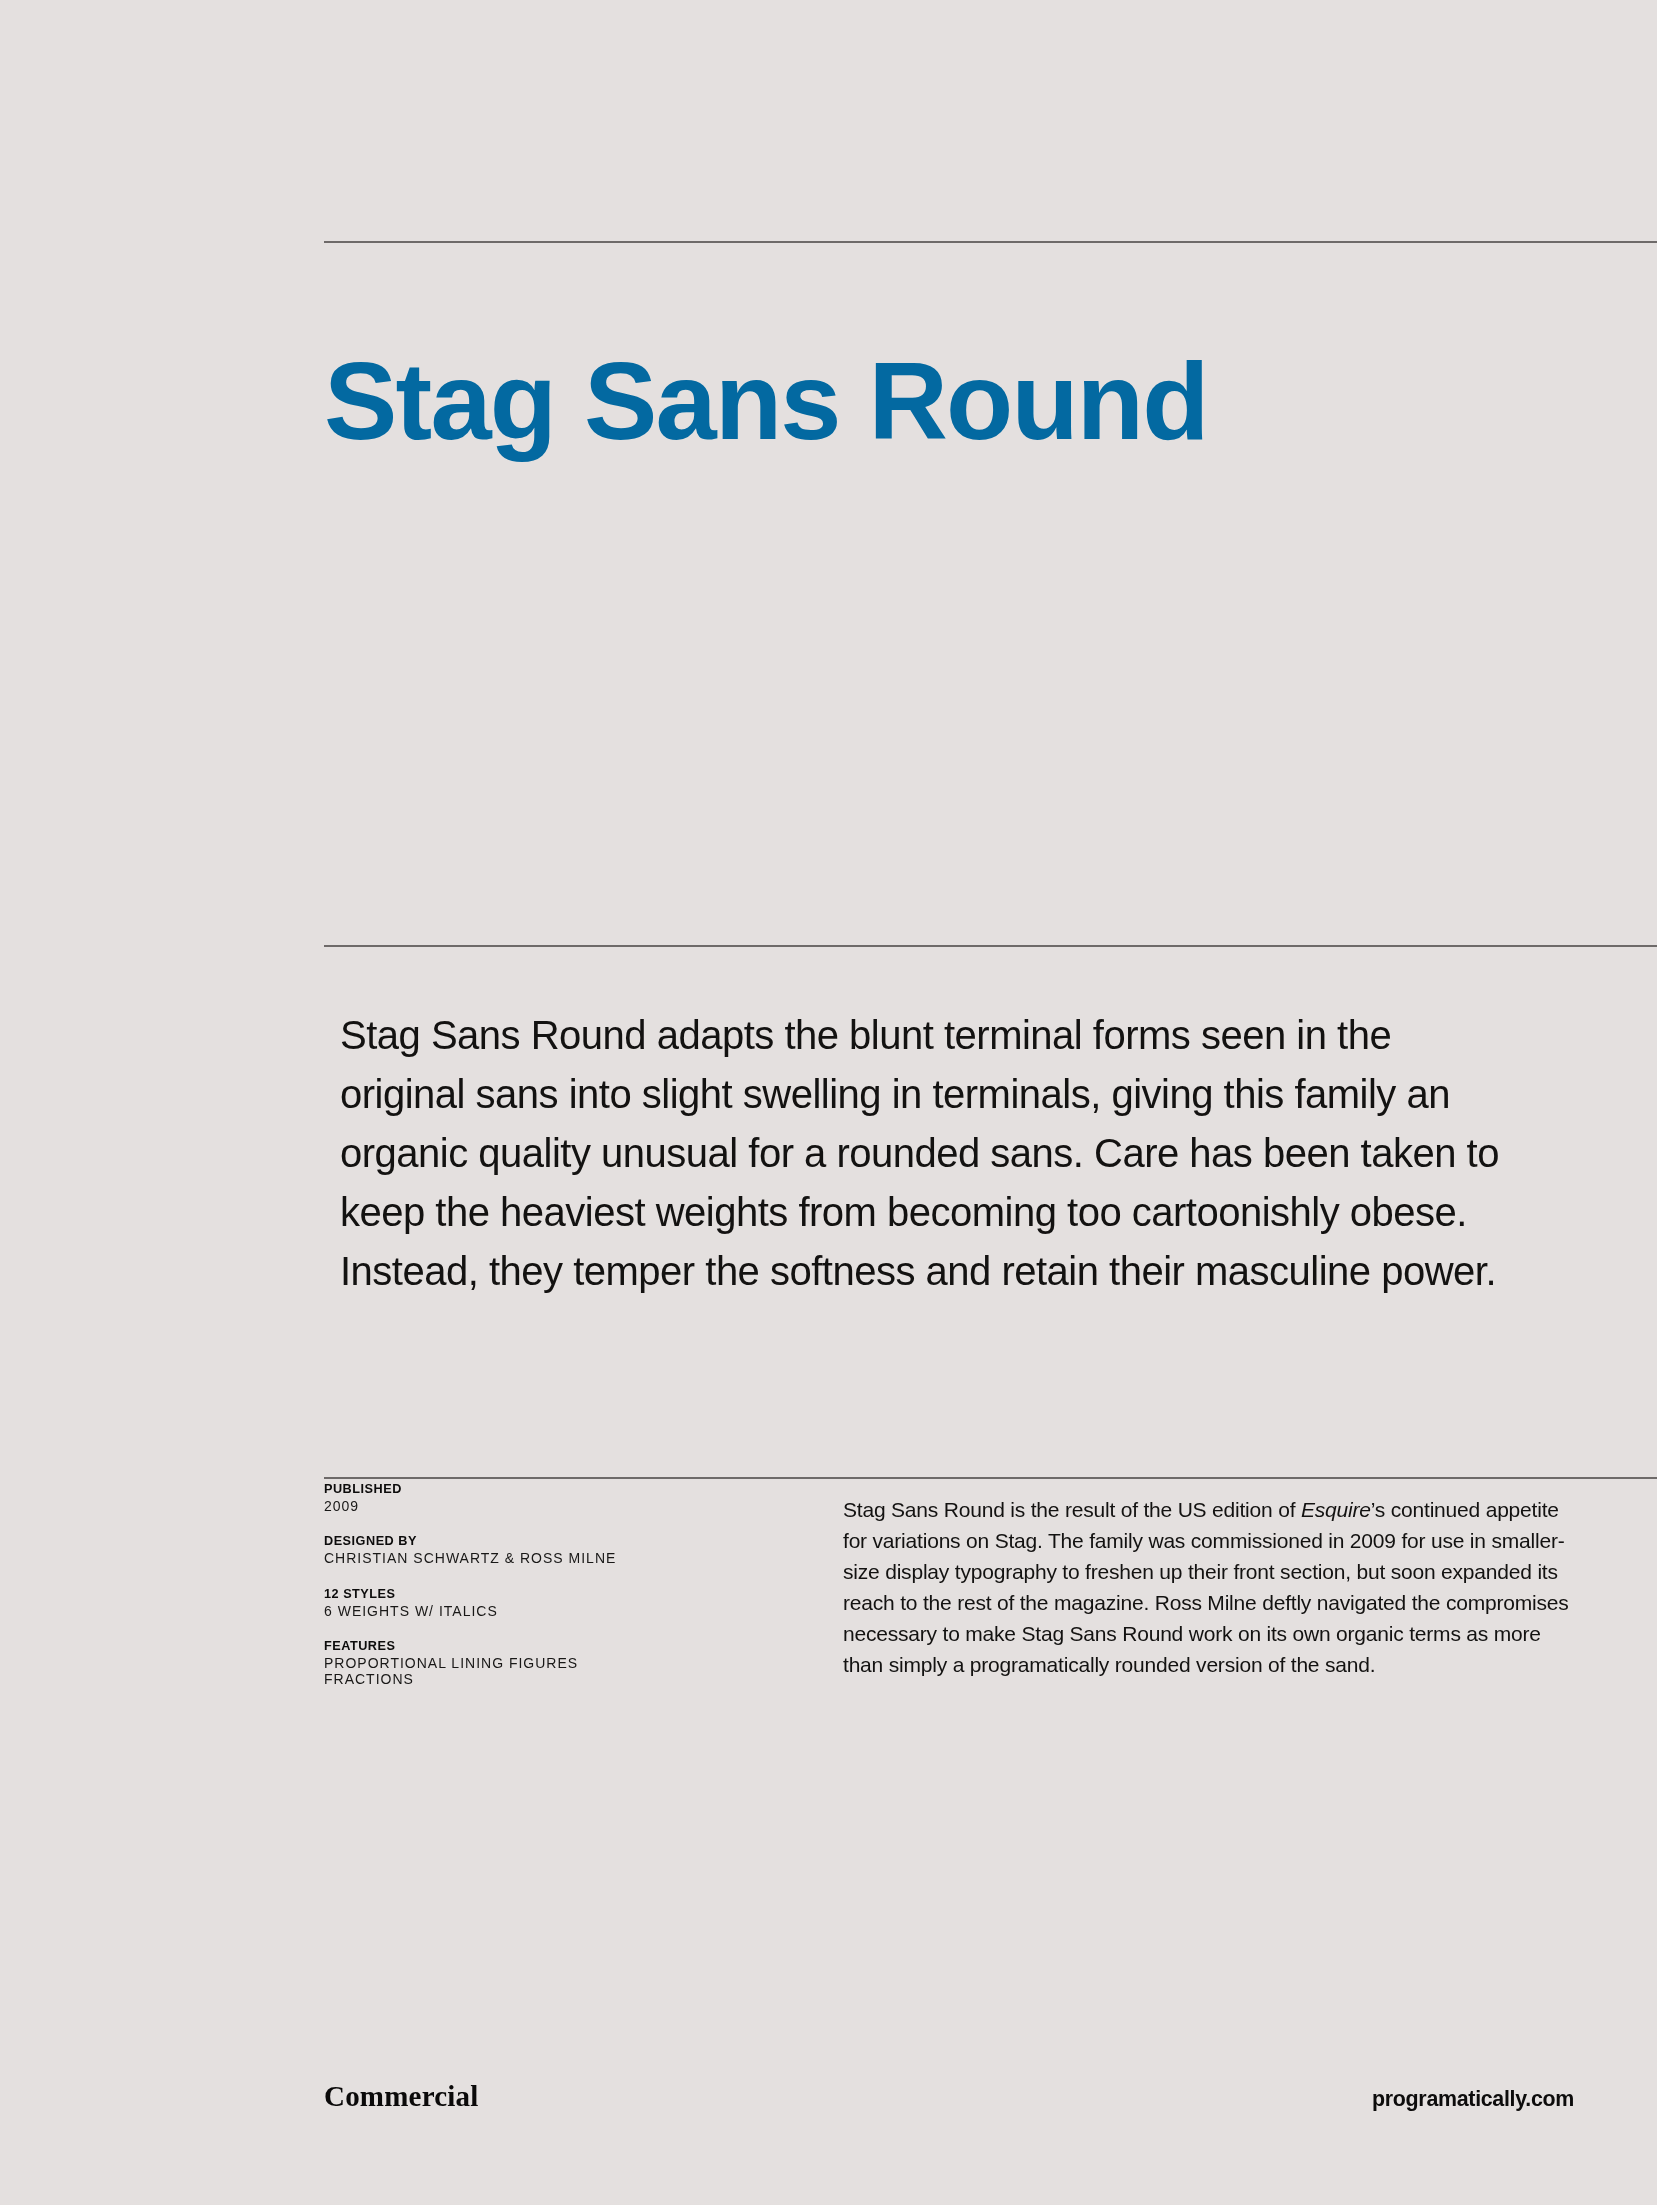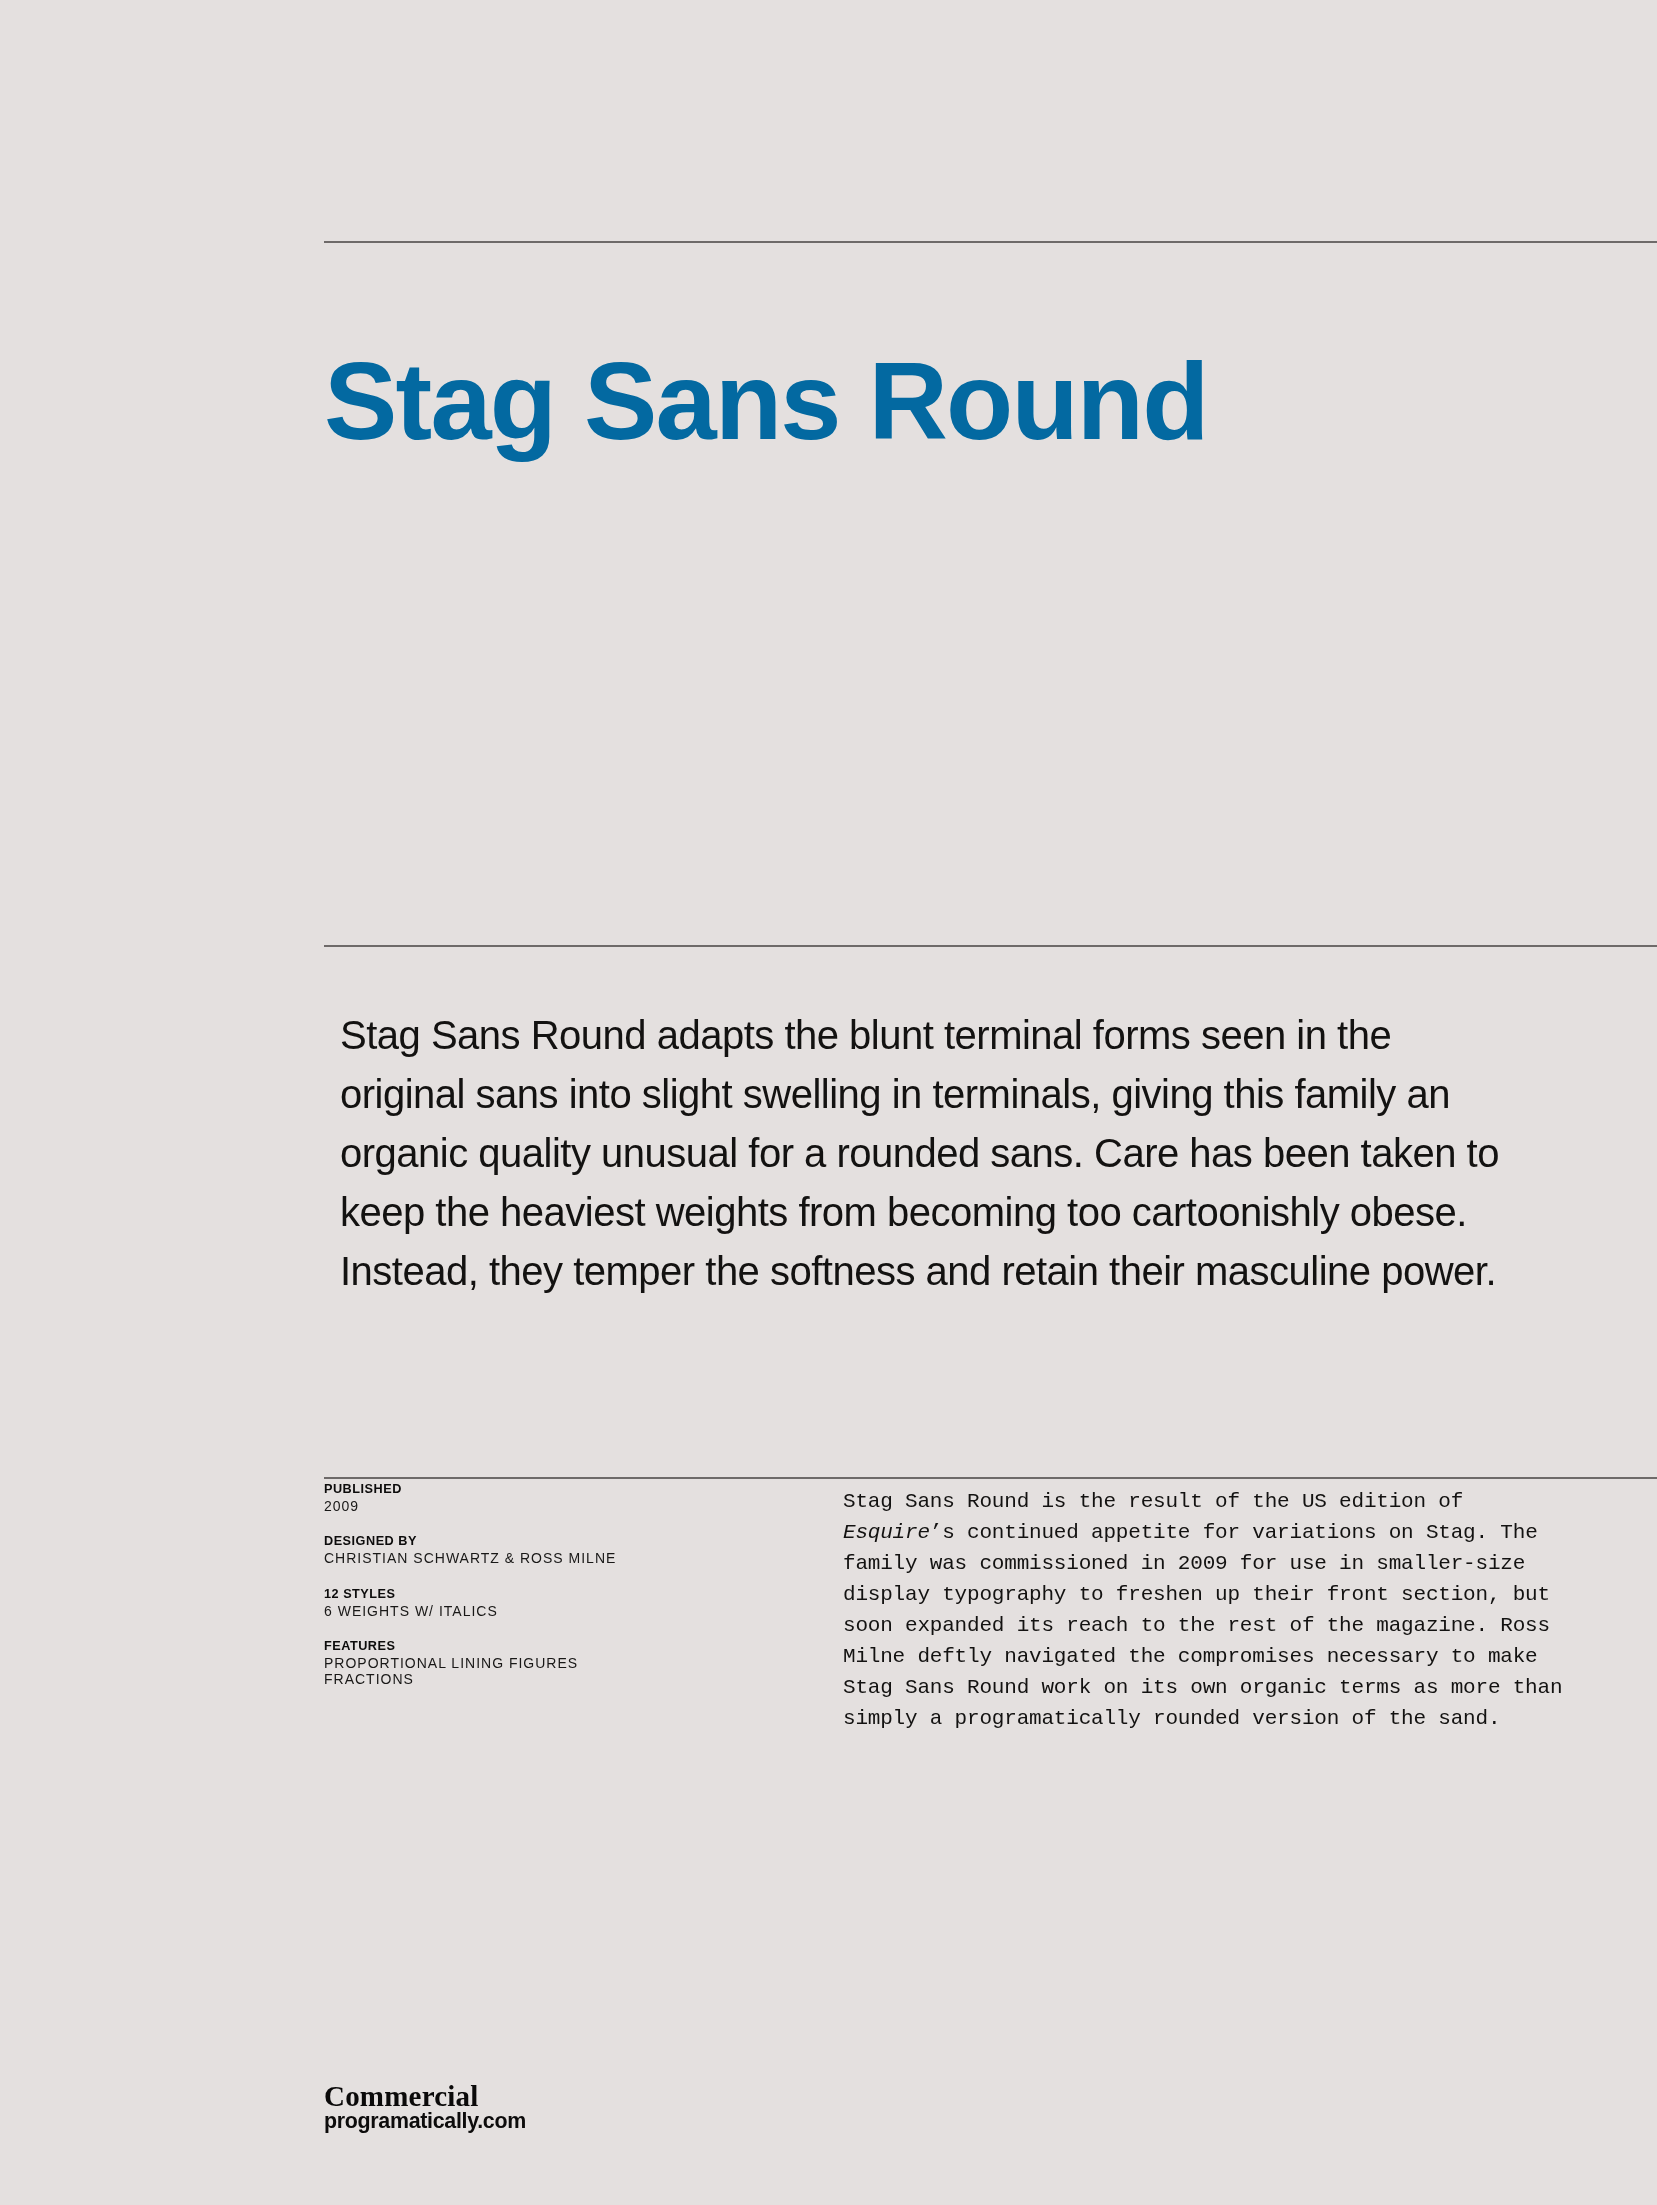--- a/index.html
+++ b/index.html
@@ -101,23 +101,22 @@
     font-size: 14px;
     font-weight: 400;
     letter-spacing: 1px;
     line-height: 16.3px;
     color: #191817;
     text-transform: uppercase;
   }
 
   .body-col {
     flex: 1 1 auto;
-    padding-top: 9px;
+    padding-top: 17px;
     padding-left: 16px;
-    font-family: Liberation Mono, monospace;
   }
 
   .body-copy {
     font-size: 21px;
     line-height: 31px;
     font-weight: 400;
     letter-spacing: -0.2px;
     color: #131211;
     margin: 0;
   }
@@ -126,21 +125,21 @@
     font-style: italic;
   }
 
   
   .footer {
     position: absolute;
     left: 324px;
     top: 2082px;
     width: 1250px;
     display: flex;
-    flex-direction: column;
+    flex-direction: row;
     align-items: baseline;
     justify-content: space-between;
   }
 
   .logo {
     font-family: "Liberation Serif", serif;
     font-size: 29px;
     font-weight: 700;
     letter-spacing: 0.2px;
     color: #0b0a0a;

